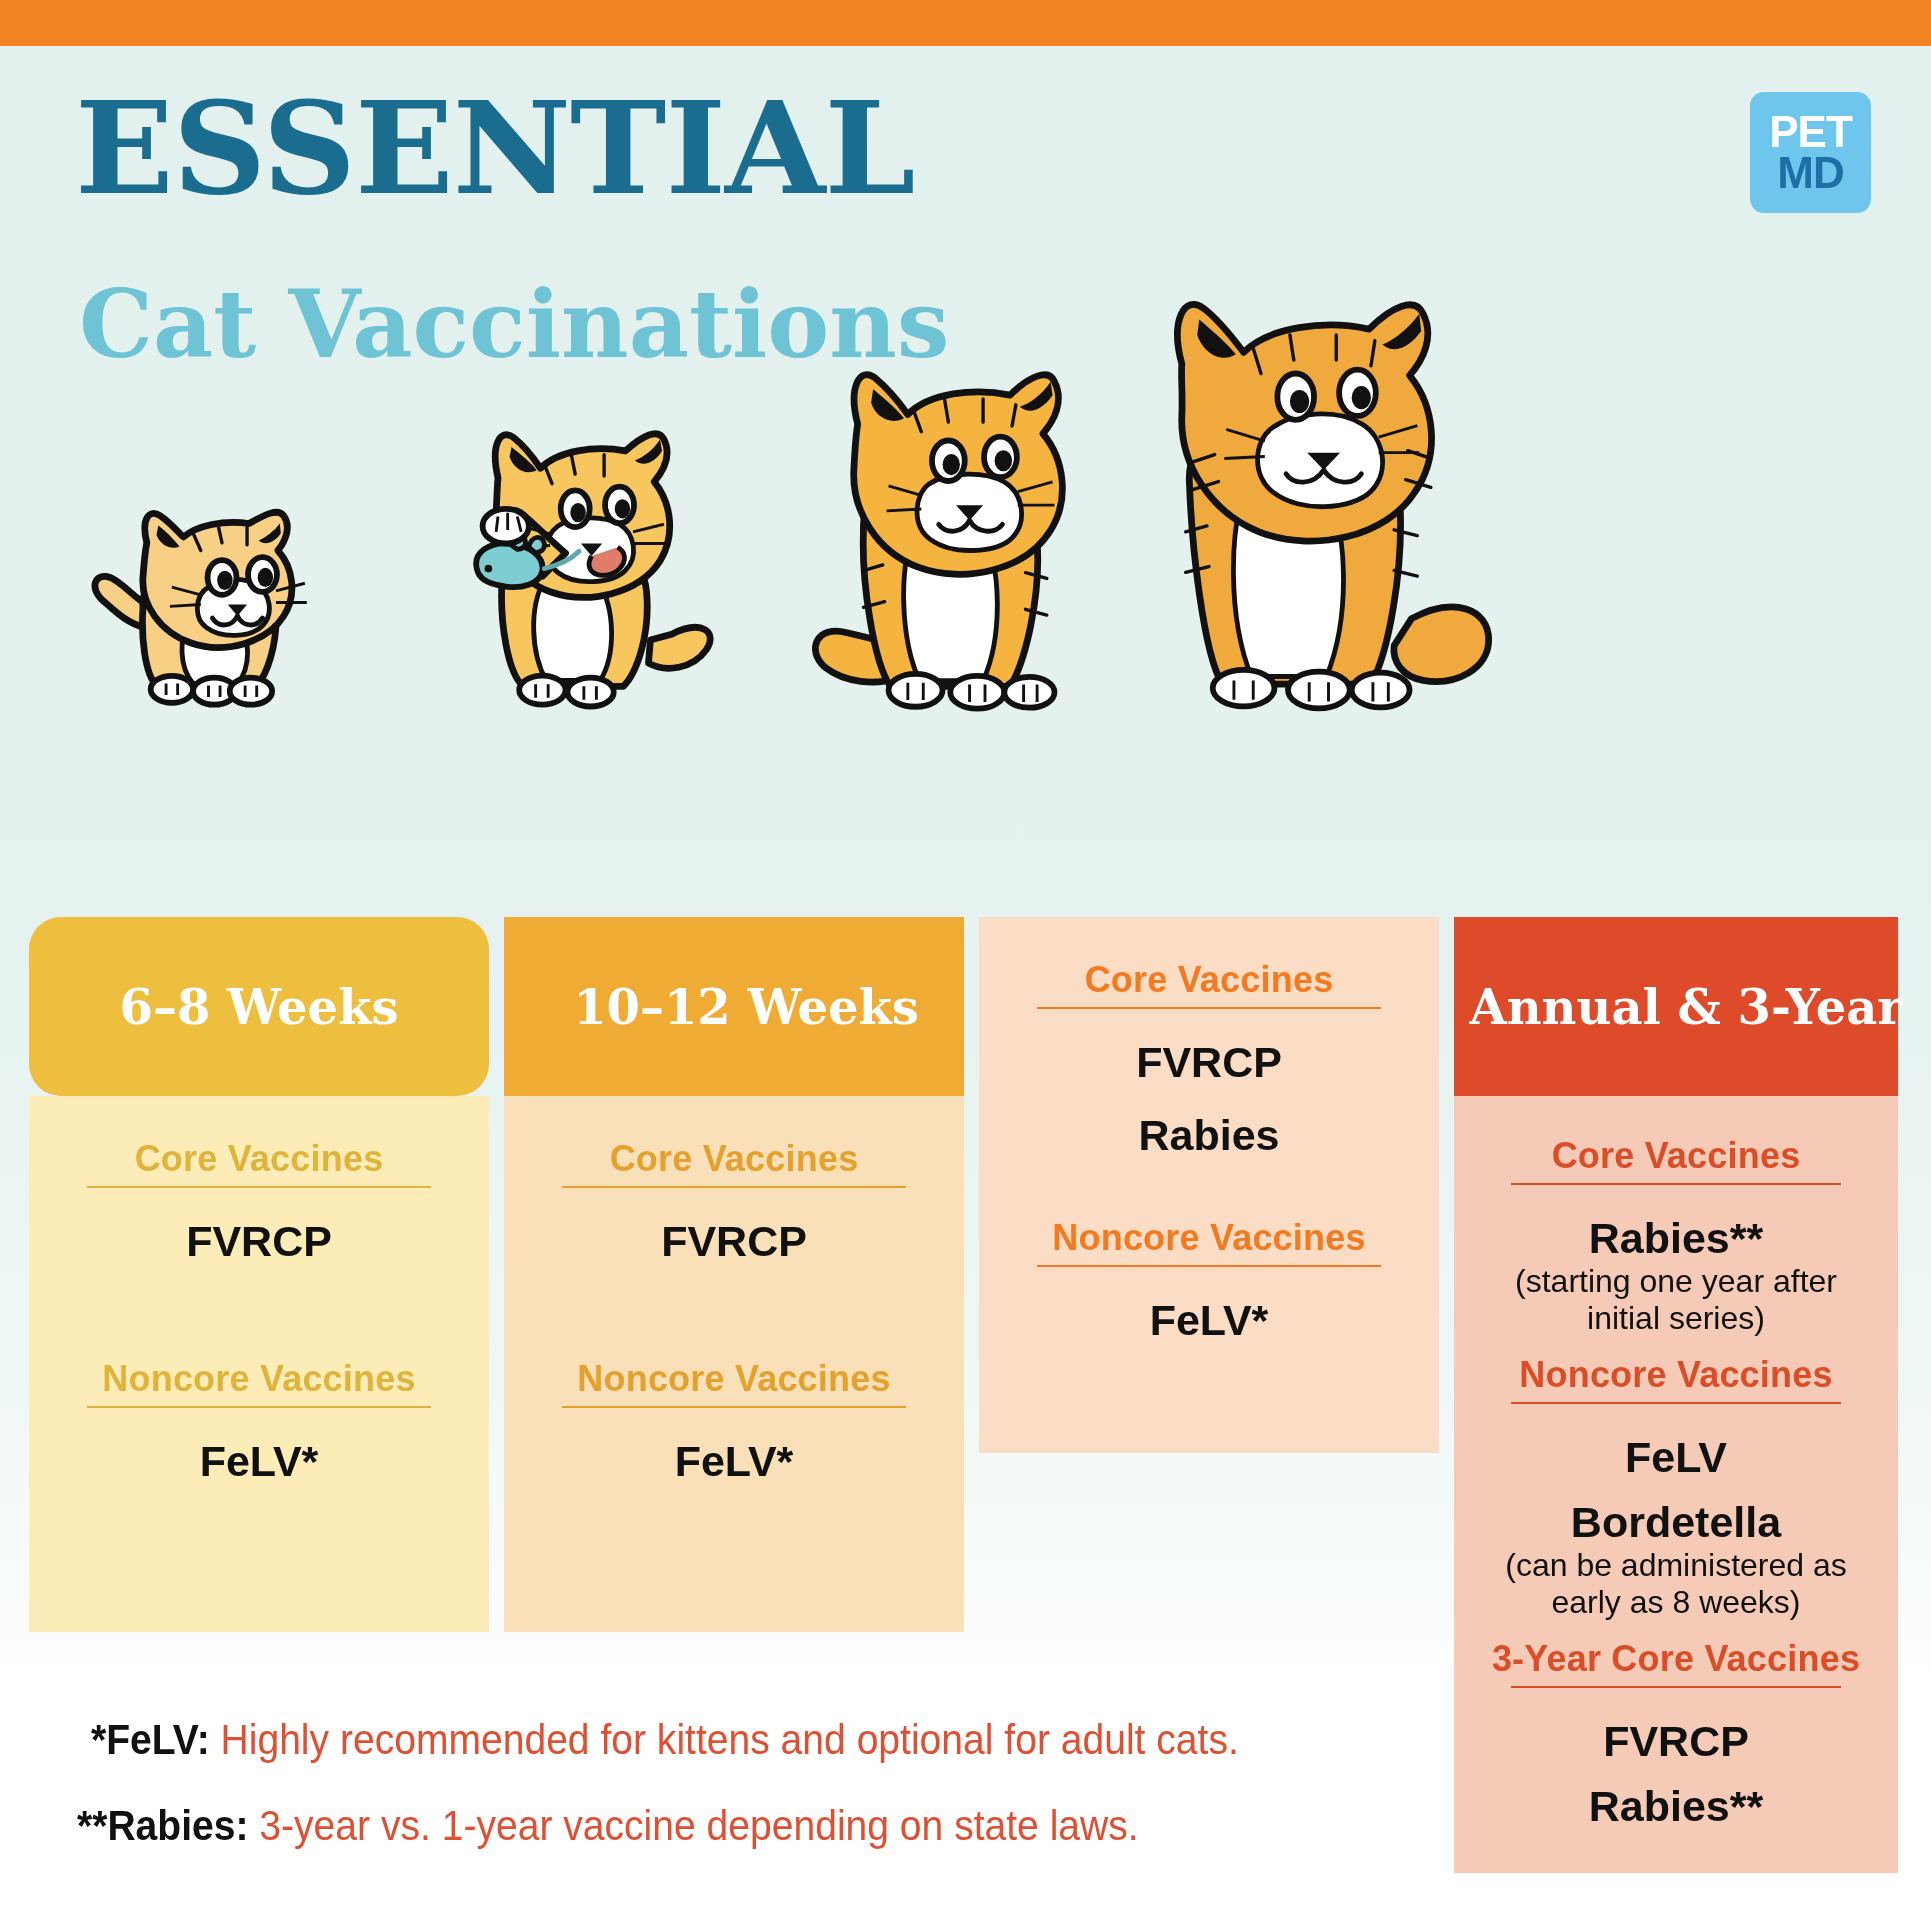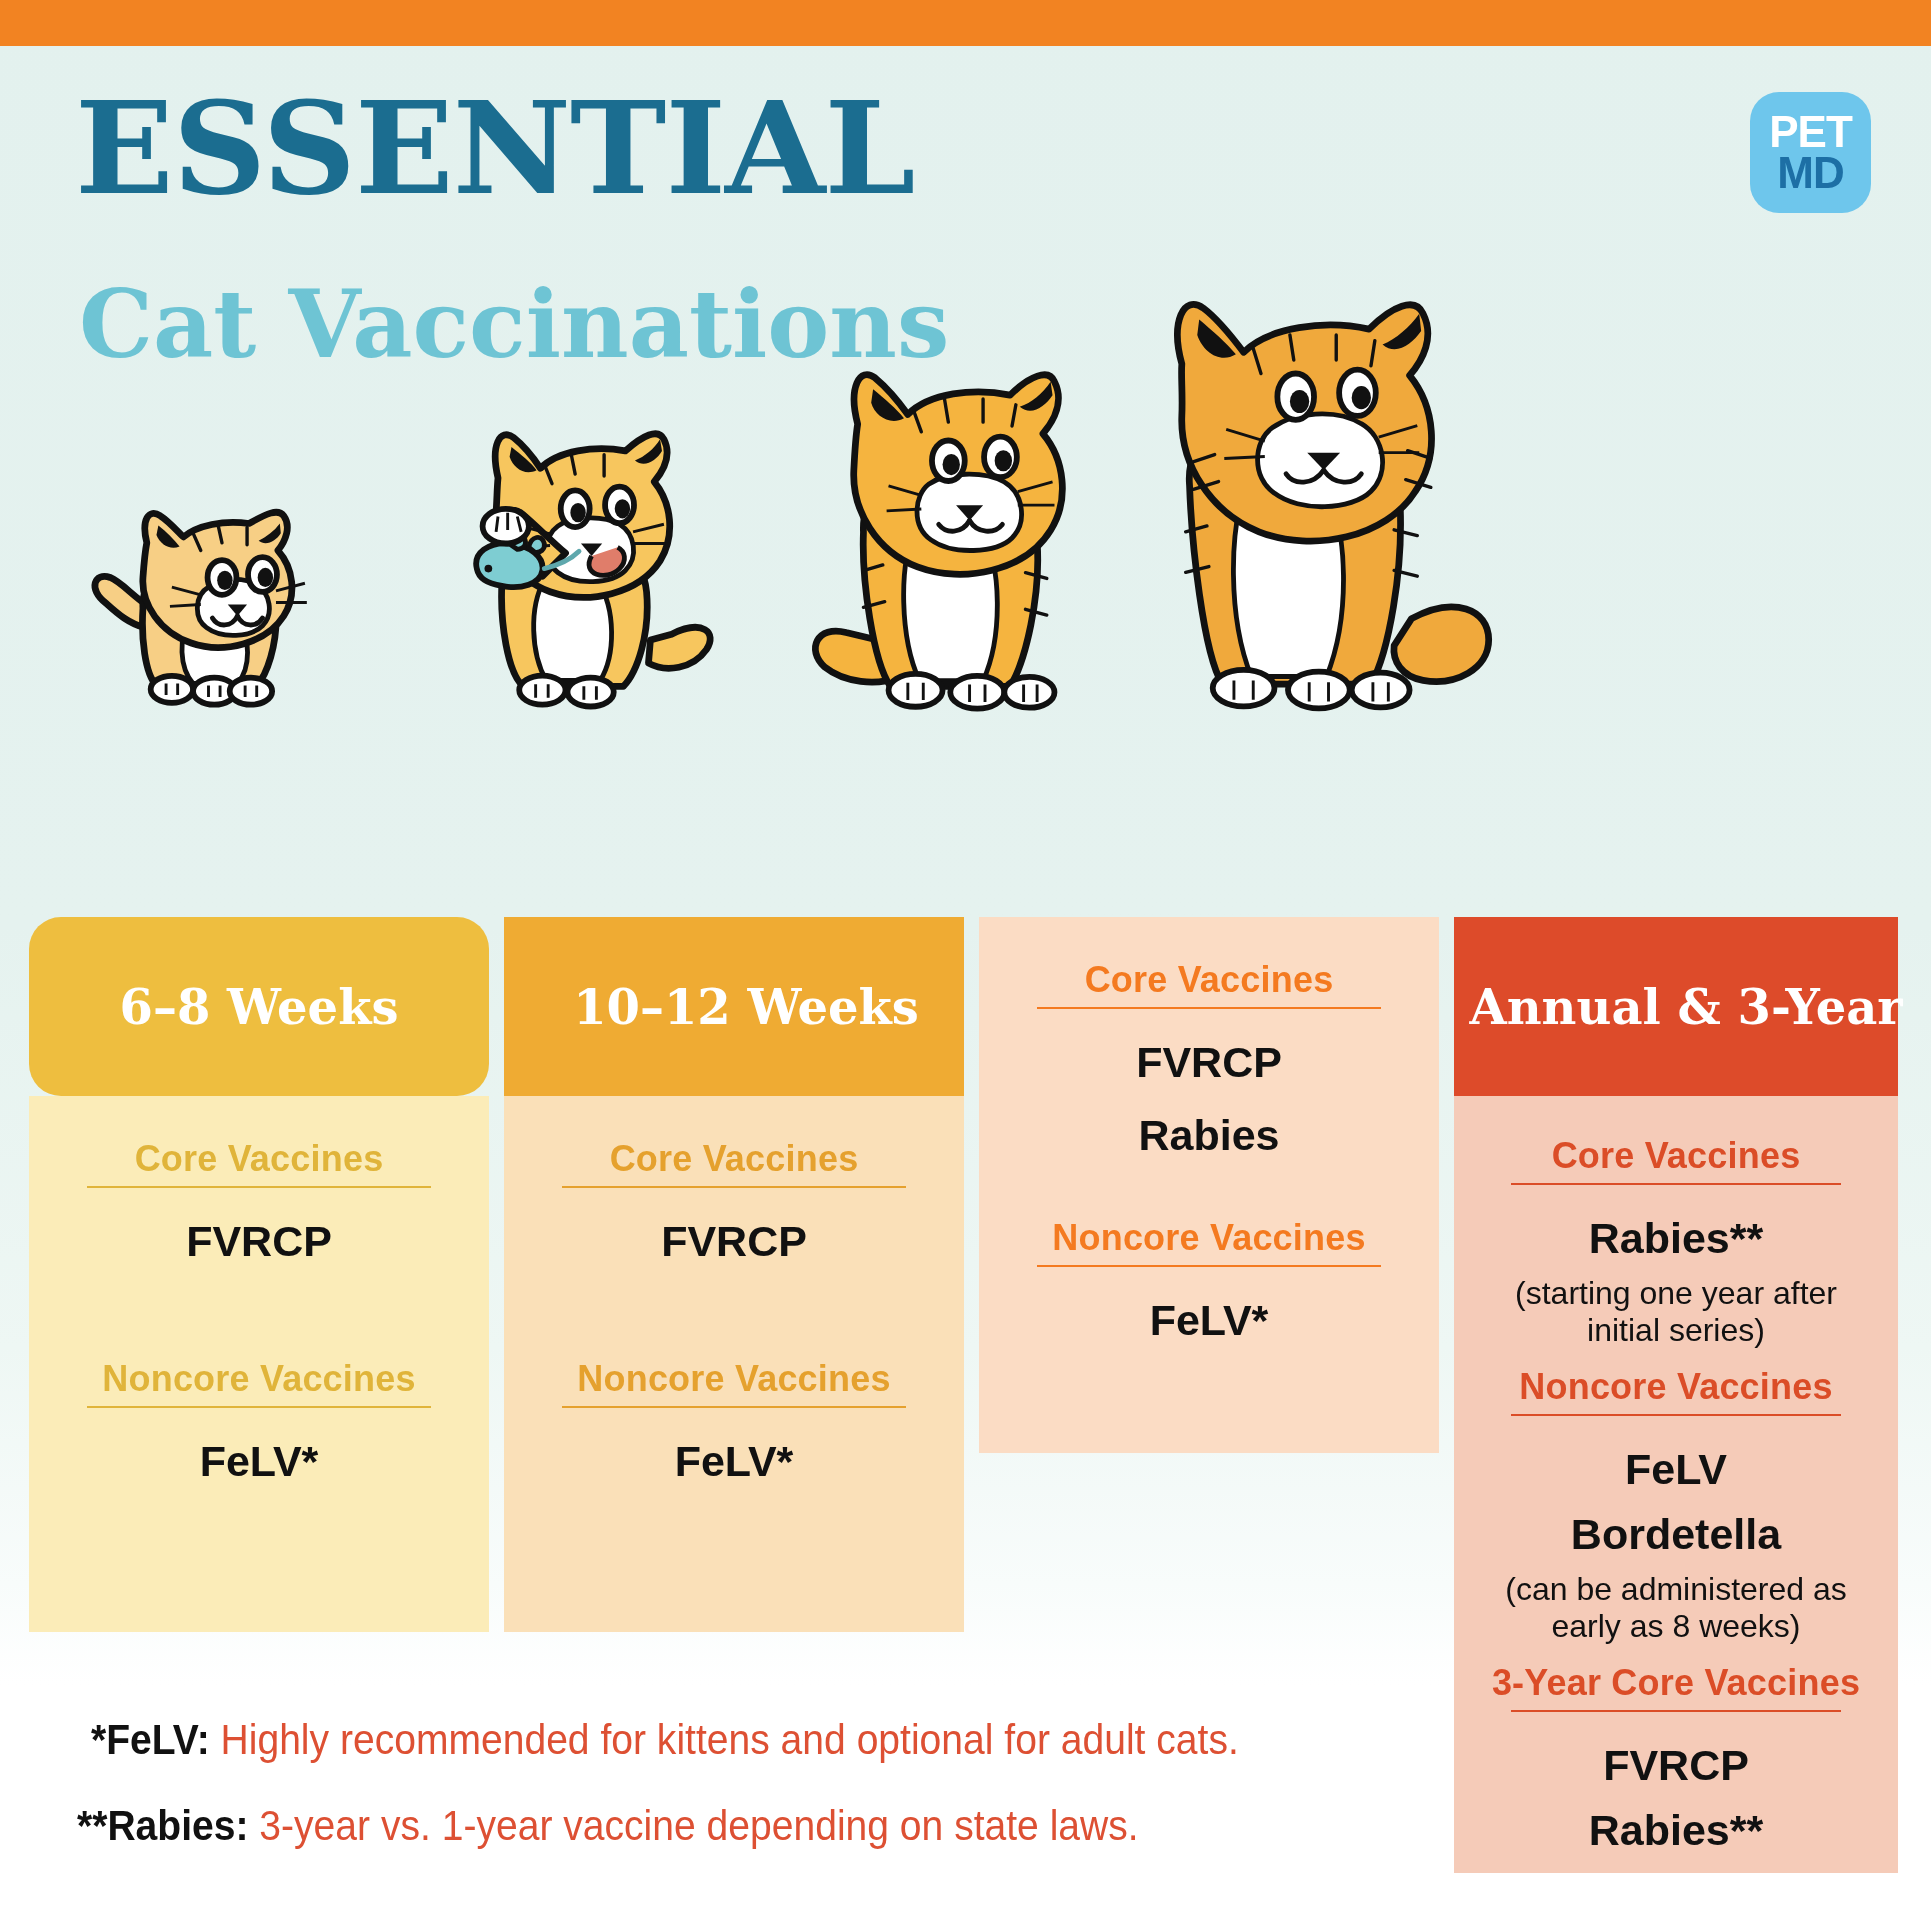--- a/index.html
+++ b/index.html
@@ -42,21 +42,21 @@
     font-weight:700;
     font-size:93px;
     color:#6ec4d4;
     line-height:1;
     white-space:nowrap;
   }
 
   
   .logo{
     position:absolute;left:1750px;top:92px;width:121px;height:121px;
-    background:#6ec6ec;border-radius:29px;
+    background:#6ec6ec;border-radius:14px;
     display:flex;flex-direction:column;align-items:center;justify-content:center;
     line-height:0.92;
   }
   .logo .pet{font-family:"Liberation Sans",sans-serif;font-weight:700;font-size:44px;color:#ffffff;letter-spacing:-1px;}
   .logo .md{font-family:"Liberation Sans",sans-serif;font-weight:700;font-size:44px;color:#1d6fa5;letter-spacing:-1px;}
 
   
   .cats{position:absolute;left:0;top:319px;width:1931px;height:608px;}
   .cat{position:absolute;}
 
@@ -92,21 +92,21 @@
     font-size:43px;
     color:#111111;
     margin:0 0 25px 0;
     line-height:1.12;
   }
   .vax .note{
     display:block;
     font-weight:400;
     font-size:32px;
     line-height:1.15;
-    margin-top:13px;
+    margin-top:1px;
     color:#111111;
   }
   .spacer{height:68px;}
   .spacer-s{height:33px;}
 
   
   #col1{left:29px;width:460px;}
   #col1 .col-head{background:#eebe3f;border-radius:32px;}
   #col1 .col-body{background:#fbecb8;height:536px;}
   #col1 .sec-title{color:#e0b43a;}

